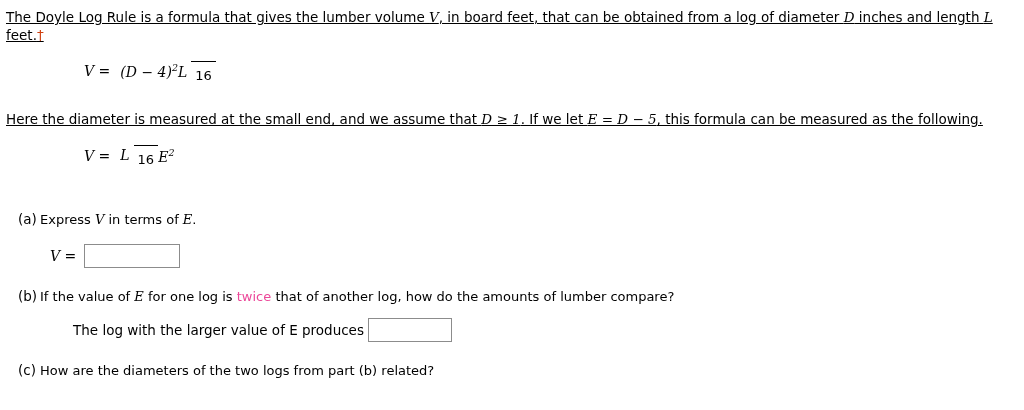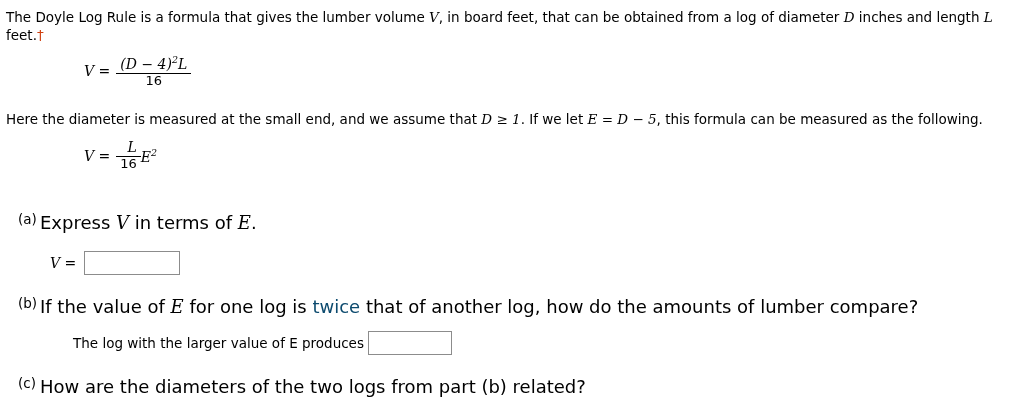--- a/index.html
+++ b/index.html
@@ -17,52 +17,53 @@
     overflow: hidden;
   }
   .page {
     padding: 8px 10px 0 6px;
     box-sizing: border-box;
     width: 1024px;
   }
   .para {
     line-height: 1.35;
     margin: 0 0 0 0;
+    text-decoration: underline;
   }
   .dagger {
     color: #d04010;
     font-style: normal;
   }
   .eqline {
     margin: 10px 0 4px 78px;
     display: flex;
     align-items: center;
     height: 34px;
   }
   .eqline .lhs {
     font-family: "DejaVu Serif", serif;
     font-style: italic;
     font-size: 14px;
     margin-right: 6px;
   }
   .frac {
     display: inline-flex;
-    flex-direction: column;
-    align-items: flex-end;
+    flex-direction: row;
+    align-items: center;
     vertical-align: middle;
     line-height: 1.05;
   }
   .frac .num {
     padding: 0 4px 1px 4px;
     font-size: 14px;
     white-space: nowrap;
   }
   .frac .den {
     border-top: 1px solid #000;
-    padding: 0 4px 0 4px;
+    padding: 7px 4px 0 4px;
     font-size: 13px;
     width: 100%;
     text-align: center;
     box-sizing: border-box;
   }
   .sup {
     font-size: 9.5px;
     vertical-align: super;
     font-family: "DejaVu Serif", serif;
     font-style: italic;
@@ -85,21 +86,21 @@
     margin-top: 20px;
   }
   .qlabel {
     width: 34px;
     flex: none;
     padding-left: 12px;
     box-sizing: border-box;
     font-size: 13.5px;
   }
   .qtext {
-    font-size: 18px;
+    font-size: 13px;
     line-height: 1.35;
     text-align: center;
   }
   .answer-row {
     display: flex;
     align-items: center;
     margin: 16px 0 0 44px;
   }
   .answer-row .vlab {
     font-family: "DejaVu Serif", serif;
@@ -122,21 +123,21 @@
 
   .sub-line {
     display: flex;
     align-items: center;
     margin: 12px 0 0 67px;
     font-size: 13.5px;
     flex-wrap: nowrap;
   }
   .sub-line span { white-space: pre; }
   .blue {
-    color: #0c4a6e;
+    color: #ec4899;
   }
 </style>
 </head>
 <body>
 
 <div class="page">
 
   <p class="para">
     <span>The Doyle Log Rule is a formula that gives the lumber volume </span><span class="serif-it">V</span><span>, in board feet, that can be obtained from a log of diameter </span><span class="serif-it">D</span><span> inches and length </span><span class="serif-it">L</span><span> feet.</span><span class="dagger">†</span>
   </p>

